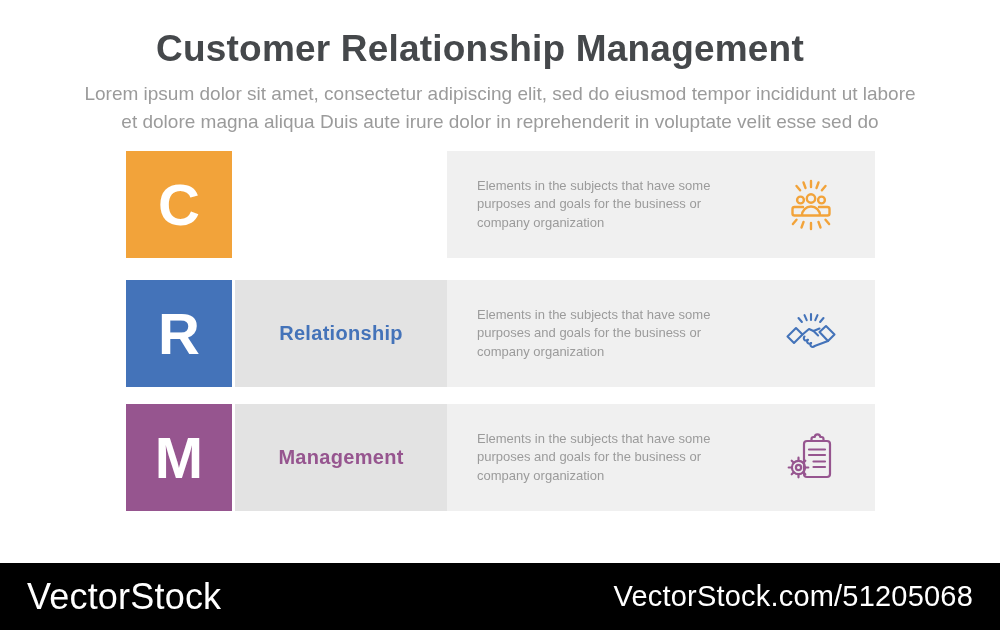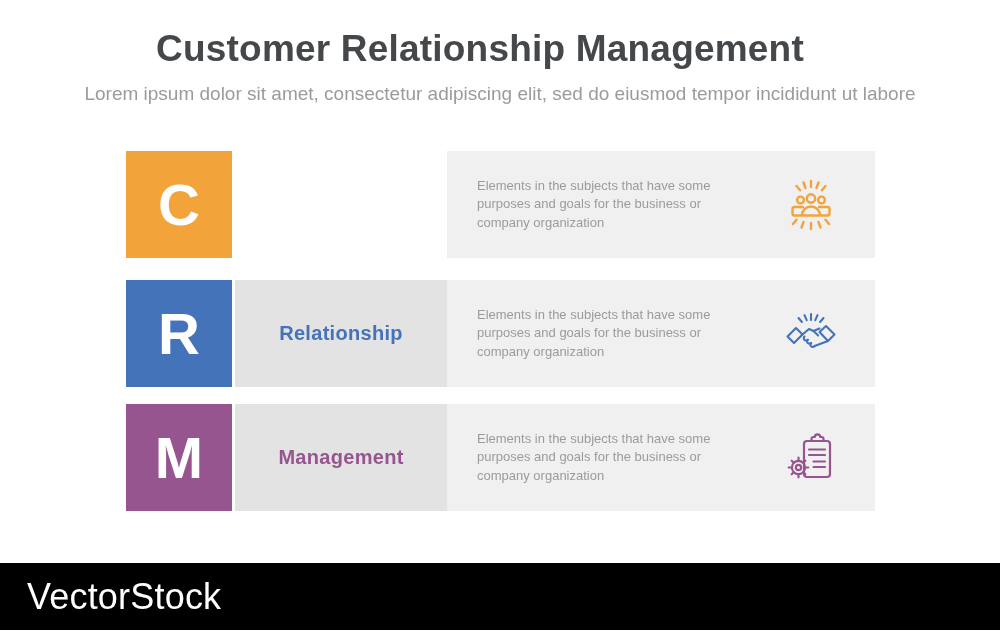--- a/index.html
+++ b/index.html
@@ -54,20 +54,21 @@
   .wm-url{color:#ffffff;font-size:29px;letter-spacing:.2px;}
 </style>
 </head>
 <body>
 
 <div class="stage">
 
   <div class="page-title" style="color: rgb(69, 72, 75);">Customer Relationship Management</div>
   <div class="page-subtitle" style="color: rgb(155, 155, 155);">
     <span>Lorem ipsum dolor sit amet, consectetur adipiscing elit, sed do eiusmod tempor incididunt ut labore</span><br>
+    <span>et dolore magna aliqua Duis aute irure dolor in reprehenderit in voluptate velit esse sed do</span>
   </div>
 
   <div class="crm-row row-0">
     <div class="letter-block" style="background: rgb(242, 163, 58);">C</div>
     <div class="desc-block" style="background: rgb(240, 240, 240);">
       <div class="desc-text">Elements in the subjects that have some purposes and goals for the business or company organization</div>
       <div class="row-icon" style="color: rgb(242, 163, 58);">
         <svg viewBox="0 0 56 56" fill="none" stroke="currentColor" stroke-width="2.4" stroke-linecap="round" stroke-linejoin="round">
           <path d="M28 4v6M20.5 5.5l2 5.5M35.5 5.5l-2 5.5M13.5 9l3.6 4.3M42.5 9L38.9 13.3"></path>
           <circle cx="17.5" cy="23" r="3.4"></circle>
@@ -120,15 +121,16 @@
           <circle cx="15.5" cy="37.5" r="6.6"></circle>
           <circle cx="15.5" cy="37.5" r="2.6"></circle>
           <path d="M22.3 37.5h3M20.2 42.2l2.1 2.1M15.5 44.3v3M10.8 42.2l-2.1 2.1M8.7 37.5h-3M10.8 32.8l-2.1-2.1M15.5 30.7v-3M20.2 32.8l2.1-2.1"></path>
         </svg>
       </div>
     </div>
   </div>
 
   <div class="watermark-bar" style="background: rgb(0, 0, 0); color: rgb(255, 255, 255);">
     <span class="wm-brand">VectorStock</span>
+    <span class="wm-url">VectorStock.com/51205068</span>
   </div>
 
 </div>
 
 </body></html>

